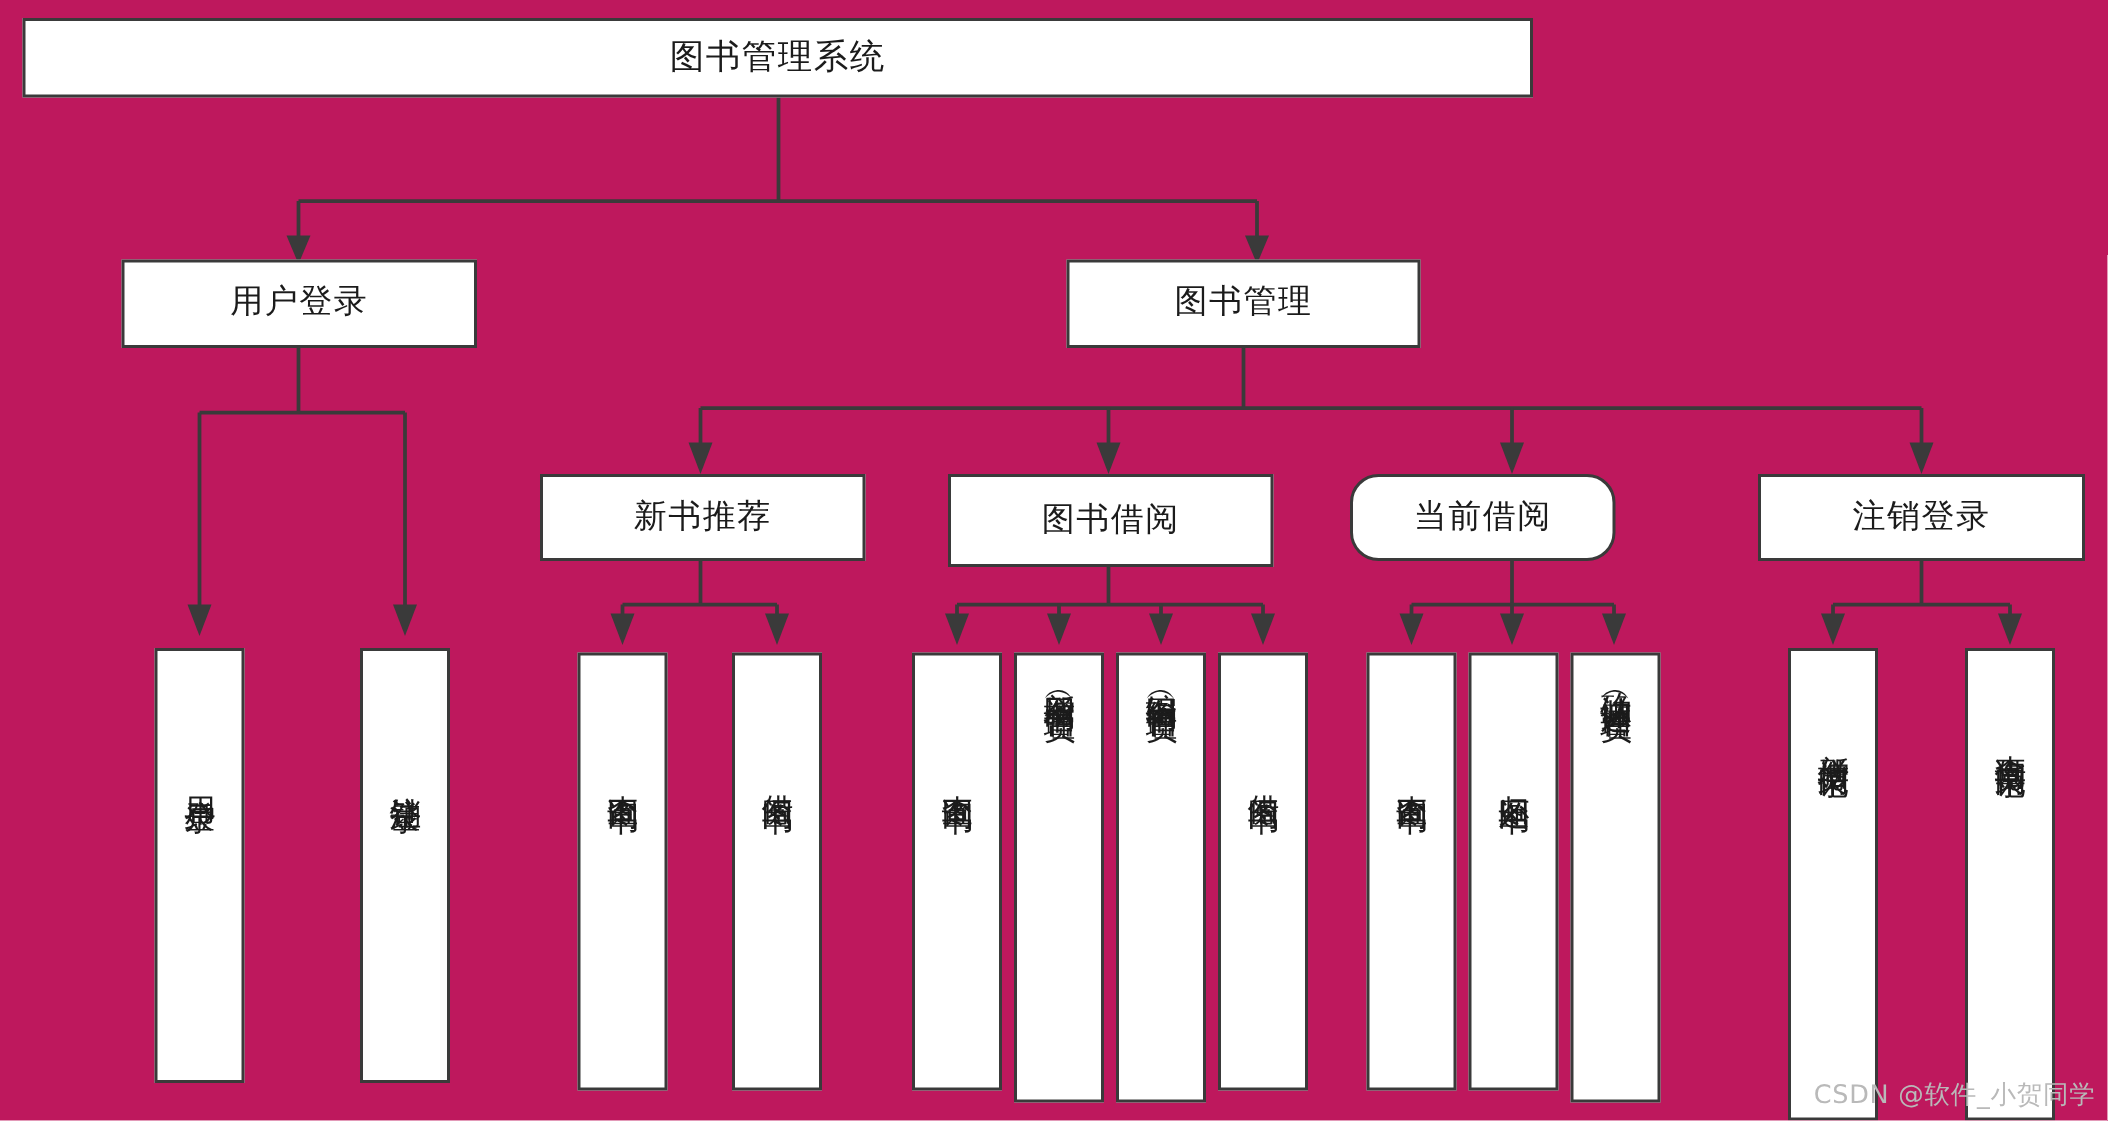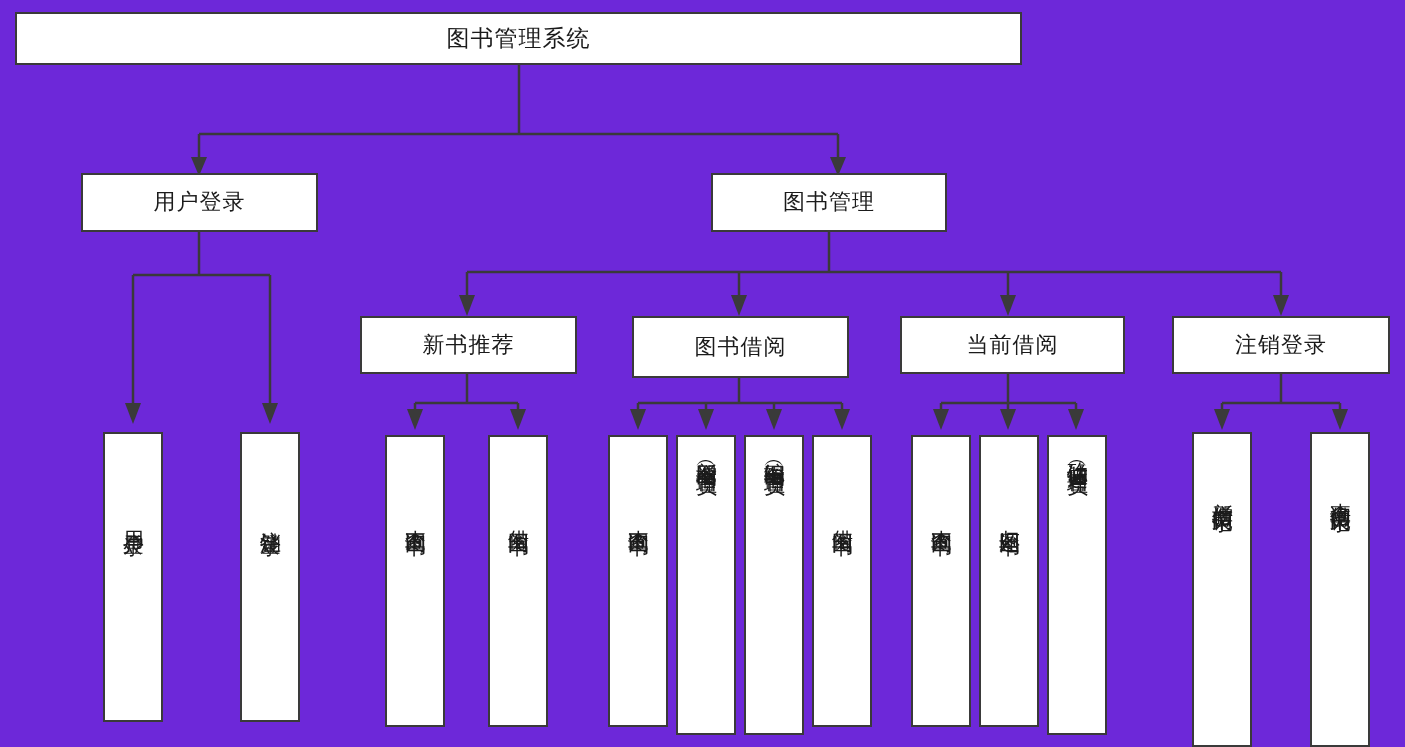--- a/index.html
+++ b/index.html
@@ -7,21 +7,21 @@
     padding: 0;
     background: #ffffff;
   }
   body {
     font-family: "DejaVu Sans", "Liberation Sans", sans-serif;
   }
   #canvas {
     position: relative;
     width: 1405px;
     height: 747px;
-    background: #6d28d9;
+    background: #be185d;
     overflow: hidden;
   }
   .node {
     position: absolute;
     box-sizing: border-box;
     background: #ffffff;
     border: 2.5px solid #3a3a3a;
     display: flex;
     align-items: center;
     justify-content: center;
@@ -157,21 +157,21 @@
   <div class="node node-h" style="left:360px; top:316px; width:217px; height:58px;">
     <span class="label">新书推荐</span>
   </div>
 
   <div class="node node-h" style="left:711px; top:173px; width:236px; height:59px;">
     <span class="label">图书管理</span>
   </div>
   <div class="node node-h" style="left:632px; top:316px; width:217px; height:62px;">
     <span class="label">图书借阅</span>
   </div>
-  <div class="node node-h" style="left:900px; top:316px; width:225px; height:58px;">
+  <div class="node node-h" style="left:900px; top:316px; width:177px; height:58px;border-radius:19px;">
     <span class="label">当前借阅</span>
   </div>
   <div class="node node-h" style="left:1172px; top:316px; width:218px; height:58px;">
     <span class="label">注销登录</span>
   </div>
 
   <div class="node node-v" style="left:103px; top:432px; width:60px; height:290px; padding-top:80px;">
     <span class="label">用户登录</span>
   </div>
   <div class="node node-v" style="left:240px; top:432px; width:60px; height:290px; padding-top:80px;">
@@ -208,13 +208,14 @@
     <span class="label">确认归还（管理员）</span>
   </div>
 
   <div class="node node-v" style="left:1192px; top:432px; width:60px; height:315px; padding-top:52px;">
     <span class="label">新增借阅记录</span>
   </div>
   <div class="node node-v" style="left:1310px; top:432px; width:60px; height:315px; padding-top:52px;">
     <span class="label">查询借阅记录</span>
   </div>
 
+  <div id="watermark">CSDN @软件_小贺同学</div>
 </div>
 
 </body></html>

